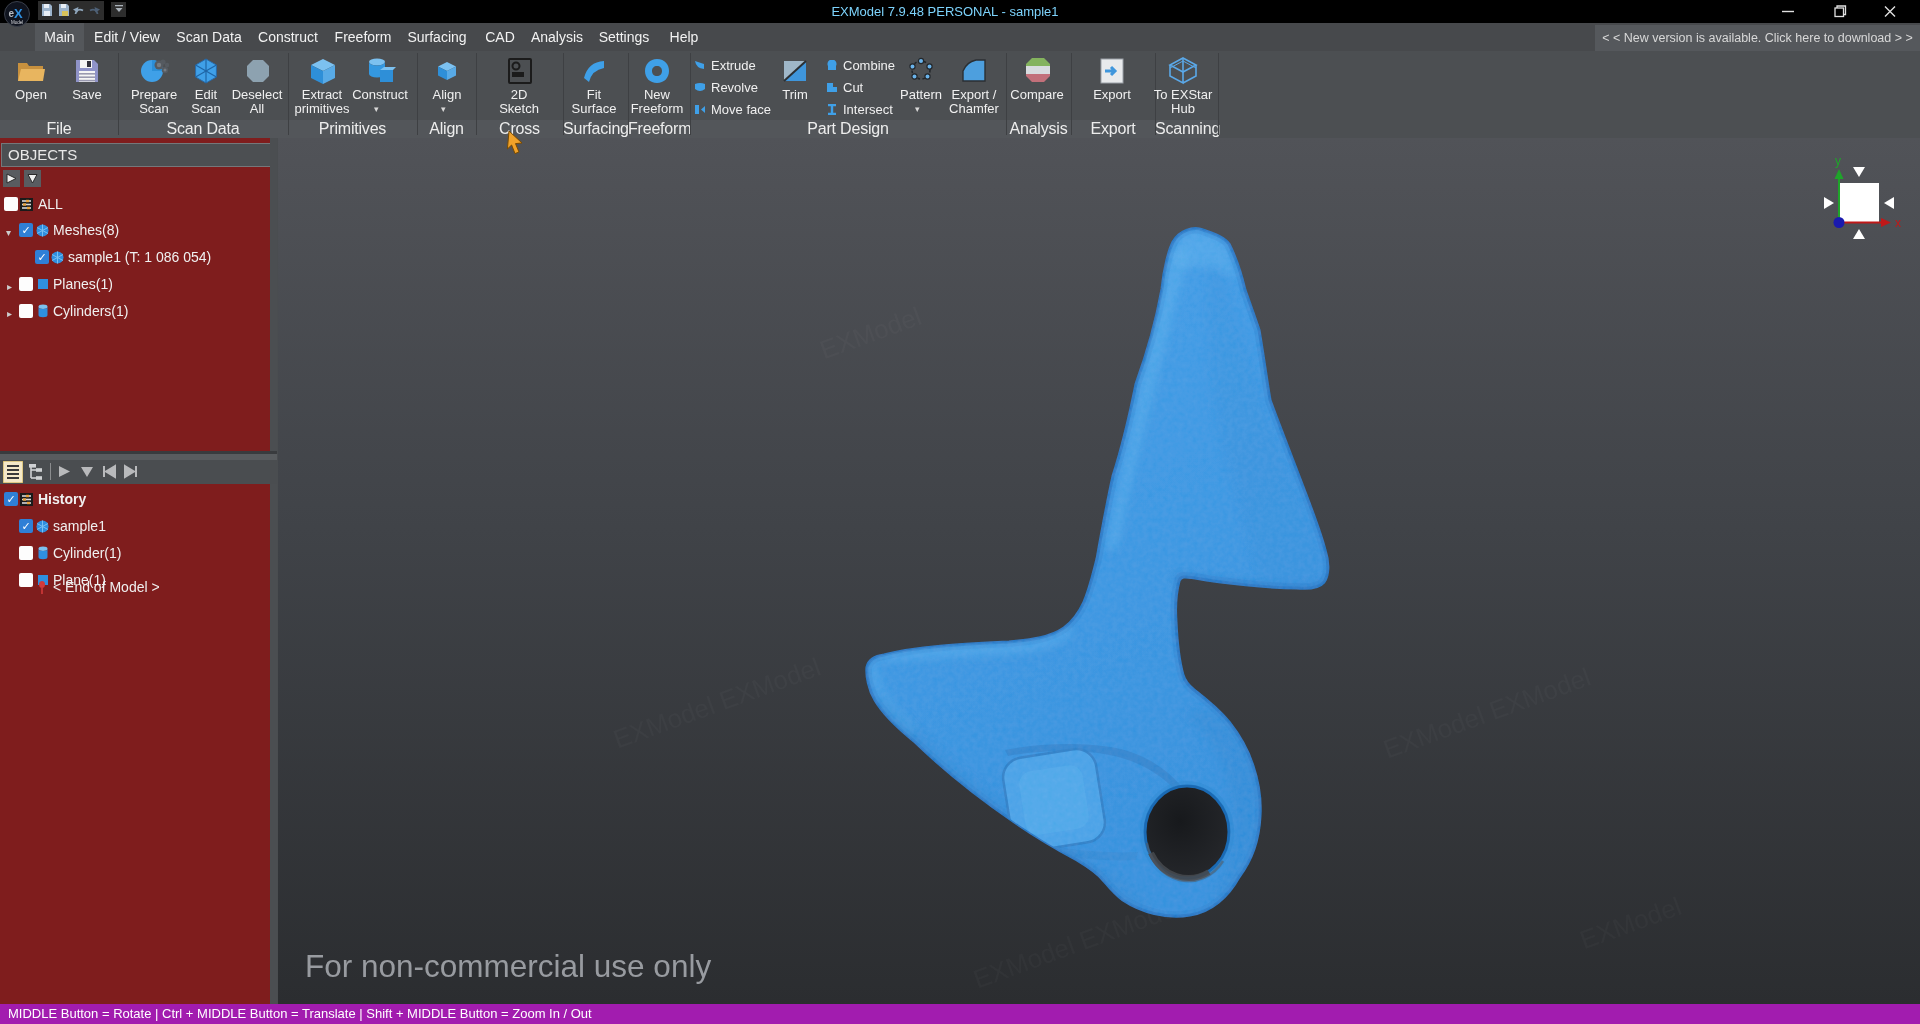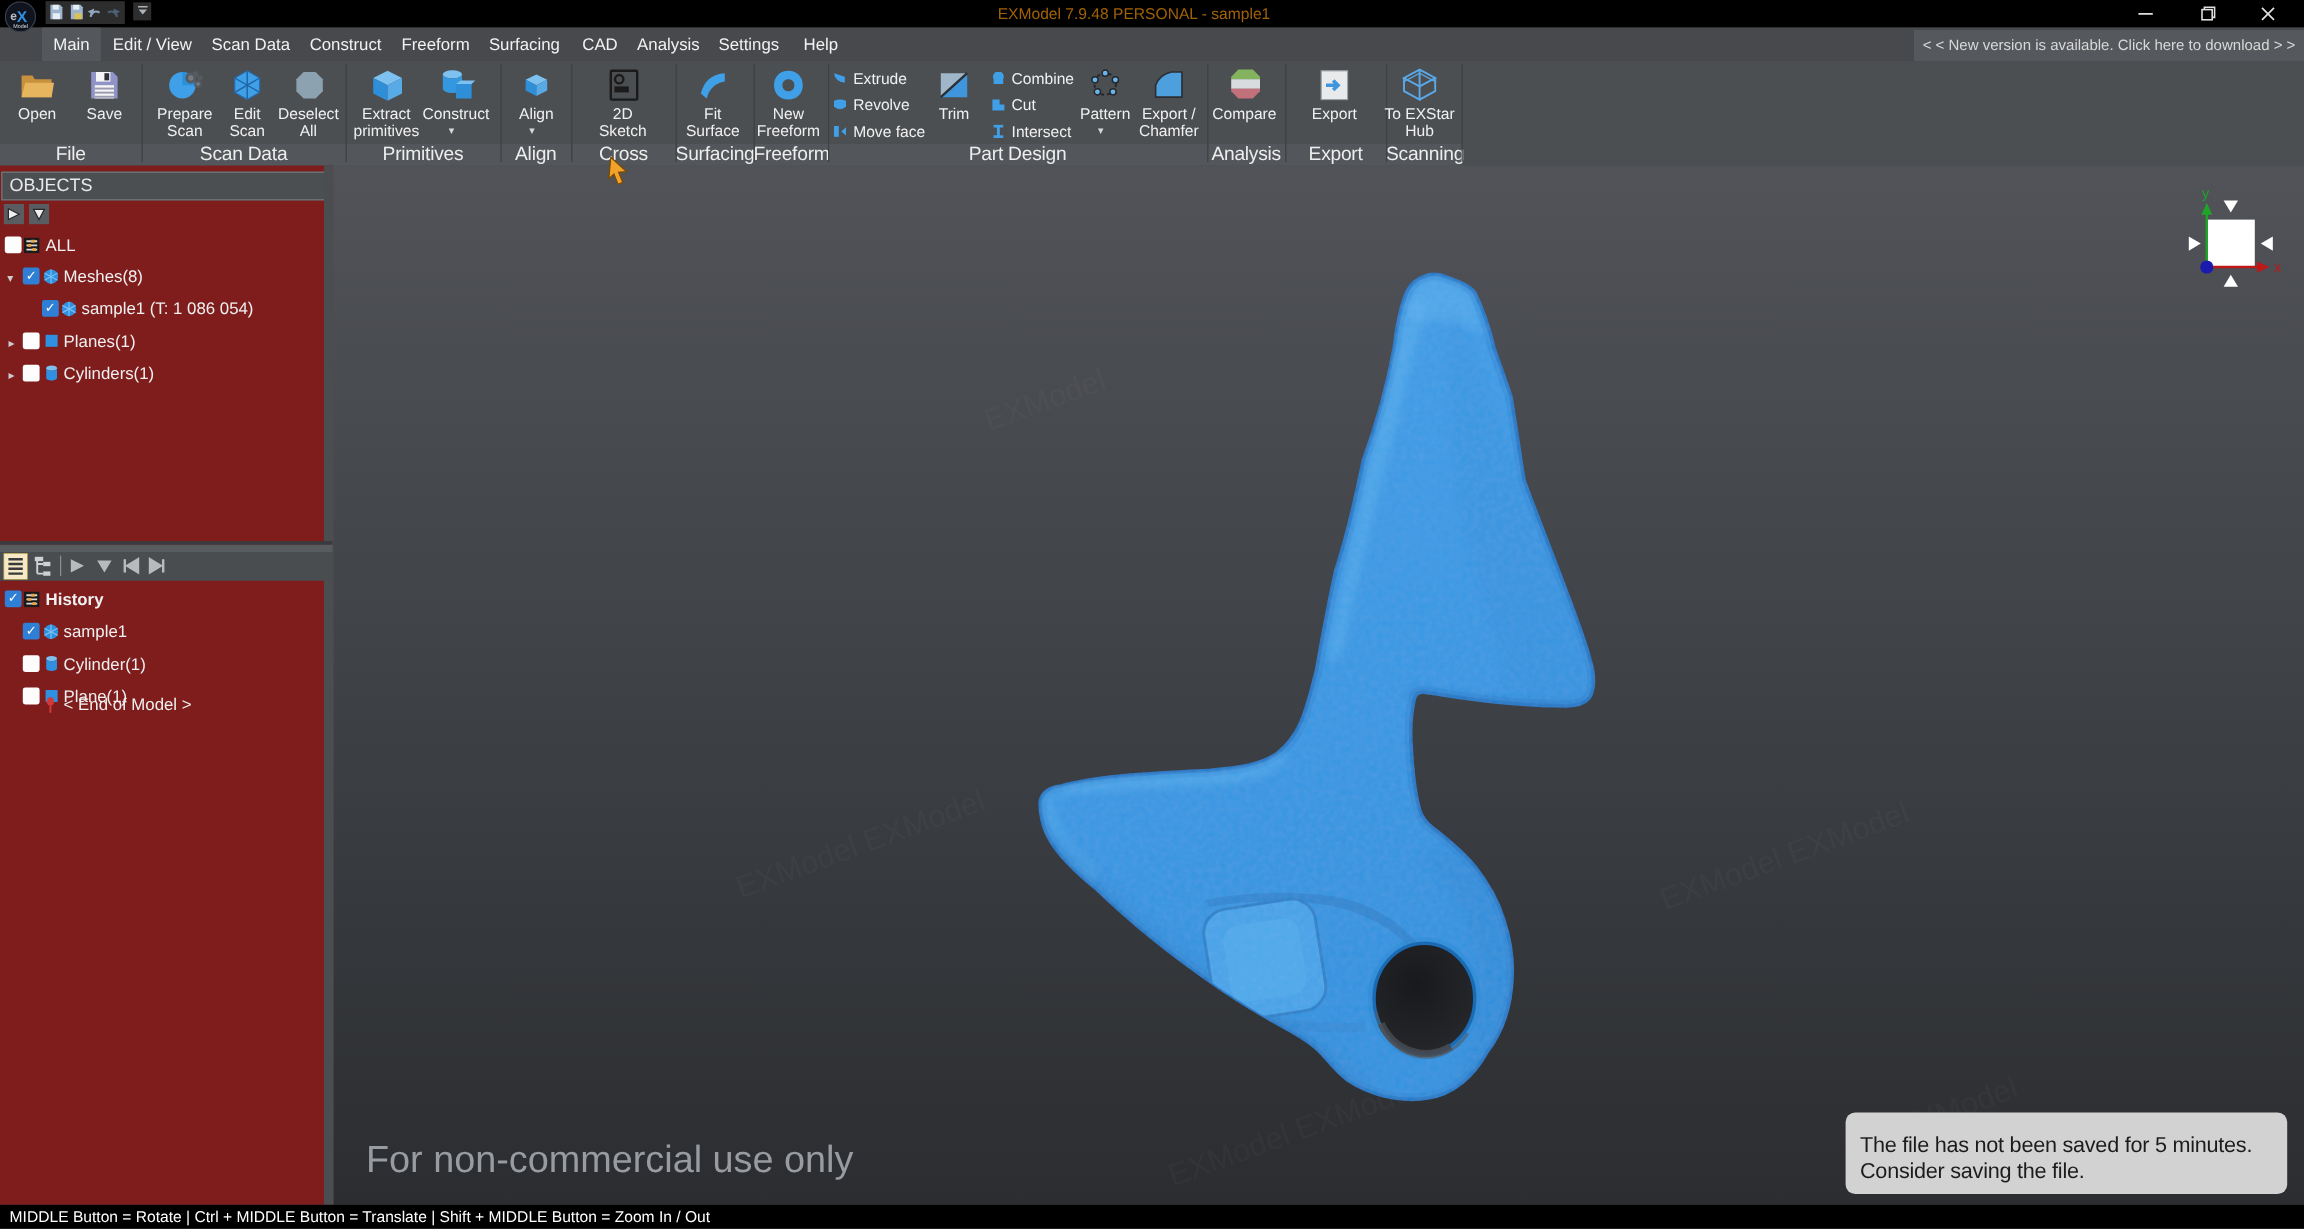--- a/index.html
+++ b/index.html
@@ -1,21 +1,21 @@
 <!DOCTYPE html>
 <html><head>
 <meta charset="utf-8">
 <style>
 *{margin:0;padding:0;box-sizing:border-box}
 html,body{width:1920px;height:1024px;overflow:hidden}
 body{font-family:"Liberation Sans",sans-serif;position:relative;background:#4a4d50;-webkit-font-smoothing:antialiased}
 .abs{position:absolute}
 
 #titlebar{position:absolute;left:0;top:0;width:1920px;height:23px;background:#000}
-#title-text{position:absolute;left:0;width:1890px;top:4px;text-align:center;color:#a16207;font-size:13px}
+#title-text{position:absolute;left:0;width:1890px;top:4px;text-align:center;color:#7dd3fc;font-size:13px}
 #qat{position:absolute;left:38px;top:1px;width:66px;height:19px;background:#2d2d2d}
 #qat2{position:absolute;left:111px;top:2px;width:15px;height:15px;background:#2d2d2d}
 
 #menubar{position:absolute;left:0;top:23px;width:1920px;height:28px;background:#47494c}
 .menutab{position:absolute;top:0;height:28px;line-height:28px;color:#f2f2f2;font-size:14px;text-align:center}
 .menutab.active{background:#54575b}
 #newver{position:absolute;right:0;top:2px;width:325px;height:26px;background:#55585c;color:#d8d8d8;font-size:12.5px;line-height:26px;text-align:center}
 
 #ribbon{position:absolute;left:0;top:51px;width:1920px;height:87px;background:#4c4f52}
 #ribbon .grouplabels{position:absolute;left:0;top:69px;width:1218px;height:18px;background:#53565a}
@@ -32,21 +32,21 @@
 .cb{position:absolute;width:14px;height:14px;top:3px;border-radius:2px}
 .cb.un{background:#fdfdfd}
 .cb.ck{background:#2f7fd6;color:#fff;font-size:11px;line-height:14px;text-align:center}
 .exp{position:absolute;top:3px;color:#ccc;font-size:10px}
 #histbar{position:absolute;left:0;top:322px;width:277px;height:24px;background:#4a4d50}
 
 #viewport{position:absolute;left:278px;top:138px;width:1642px;height:866px;background:linear-gradient(#515358 0%,#404348 45%,#2b2d30 100%)}
 #watermark{position:absolute;left:27px;top:810px;color:#989ba0;font-size:31.5px}
 #tooltip{position:absolute;right:14px;top:789px;width:368px;height:68px;background:#d2d2d2;border-radius:8px;color:#1c1c1c;font-size:18px;line-height:22px;padding:16px 0 0 12px;letter-spacing:-0.2px}
 
-#statusbar{position:absolute;left:0;top:1004px;width:1920px;height:20px;background:#000000;color:#fff;font-size:13px;line-height:20px;padding-left:8px}
+#statusbar{position:absolute;left:0;top:1004px;width:1920px;height:20px;background:#a21caf;color:#fff;font-size:13px;line-height:20px;padding-left:8px}
 .wm{position:absolute;color:rgba(255,255,255,0.027);font-size:26px;transform:rotate(-20deg)}
 </style>
 </head>
 <body>
 
 <div id="titlebar">
   <div id="qat"></div>
   <div id="qat2"></div>
   <div id="title-text">EXModel 7.9.48 PERSONAL - sample1</div>
 
@@ -579,16 +579,15 @@
     <path d="M 83 74.5 L 73 70 L 73 79 Z" fill="#c01818"></path>
     <text x="87" y="79" fill="#c01818" font-size="12" font-family="Liberation Sans">x</text>
     <circle cx="31" cy="74.5" r="5.5" fill="#1a1aae"></circle>
     <path d="M 45 19 L 57 19 L 51 29 Z" fill="#ffffff"></path>
     <path d="M 16 49 L 16 61 L 26 55 Z" fill="#ffffff"></path>
     <path d="M 86 49 L 86 61 L 76 55 Z" fill="#ffffff"></path>
     <path d="M 45 91 L 57 91 L 51 81 Z" fill="#ffffff"></path>
   </svg>
 
   <div id="watermark">For non-commercial use only</div>
-  <div id="tooltip">The file has not been saved for 5 minutes.<br>Consider saving the file.</div>
 </div>
 
 <div id="statusbar">MIDDLE Button = Rotate | Ctrl + MIDDLE Button = Translate | Shift + MIDDLE Button = Zoom In / Out</div>
 
 </body></html>

